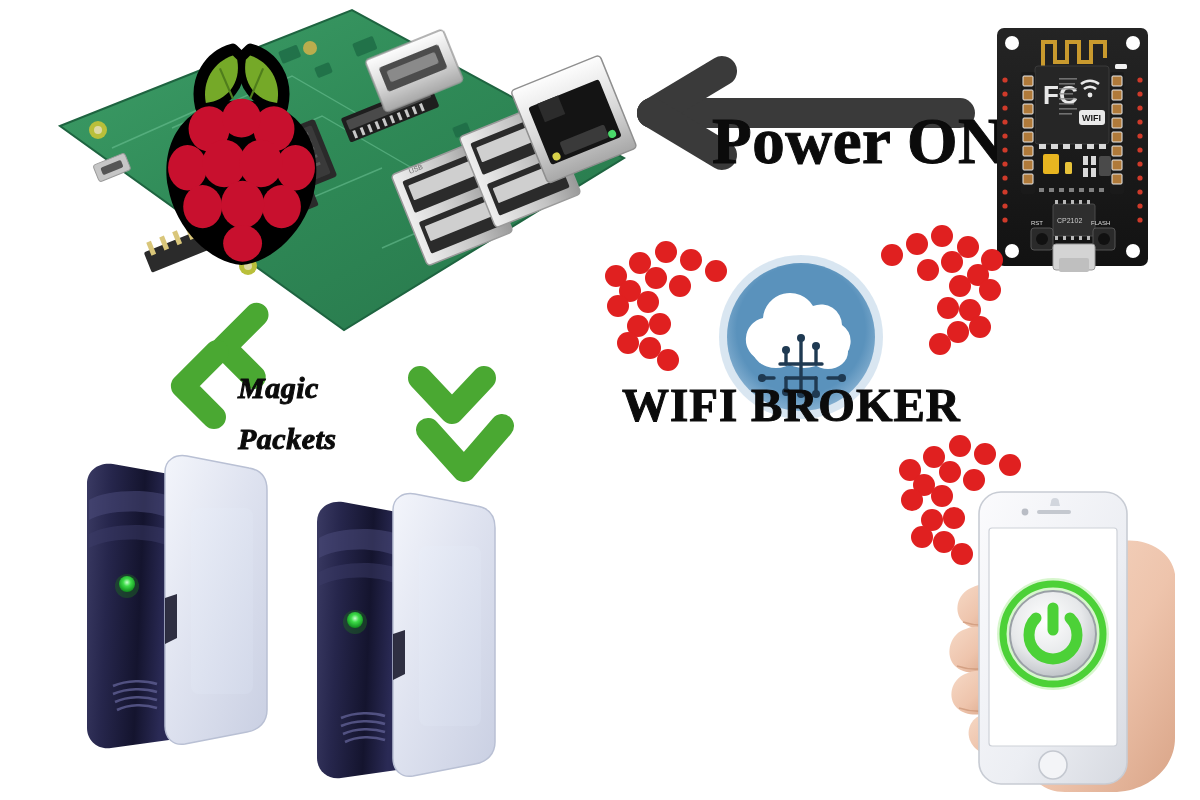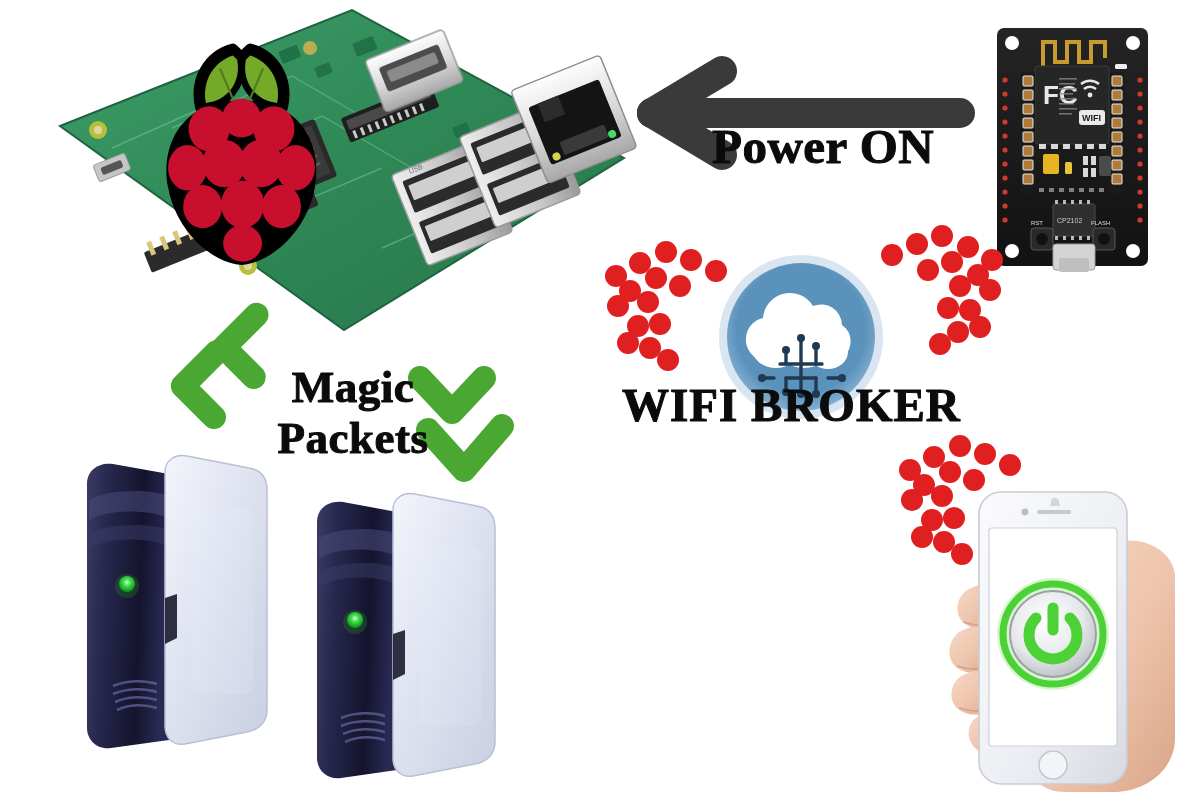--- a/index.html
+++ b/index.html
@@ -12,23 +12,23 @@
 
   .abs{position:absolute;}
 
   
   .label{
     font-family:"Liberation Serif", serif;
     font-weight:bold;color:#0b0b0b;white-space:nowrap;
     letter-spacing:0.5px;
     -webkit-text-stroke:1px #0b0b0b;
   }
-  #power-on-label{left:712px;top:118px;font-size:49px;}
+  #power-on-label{left:712px;top:104px;font-size:65px;}
   #mqtt-broker-label{left:622px;top:378px;font-size:47px;letter-spacing:1px;}
-  .magic-line{font-size:45px;line-height:51px;text-align:center;}
+  .magic-line{font-size:30px;line-height:51px;text-align:left;font-style:italic;}
   #magic-packets-label{left:238px;top:362px;width:230px;}
 
   
   #power-arrow{left:630px;top:55px;width:345px;height:110px;}
 
   
   #rpi-board{left:52px;top:8px;width:580px;height:330px;}
 
   
   #nodemcu-board{left:995px;top:22px;width:155px;height:255px;}

